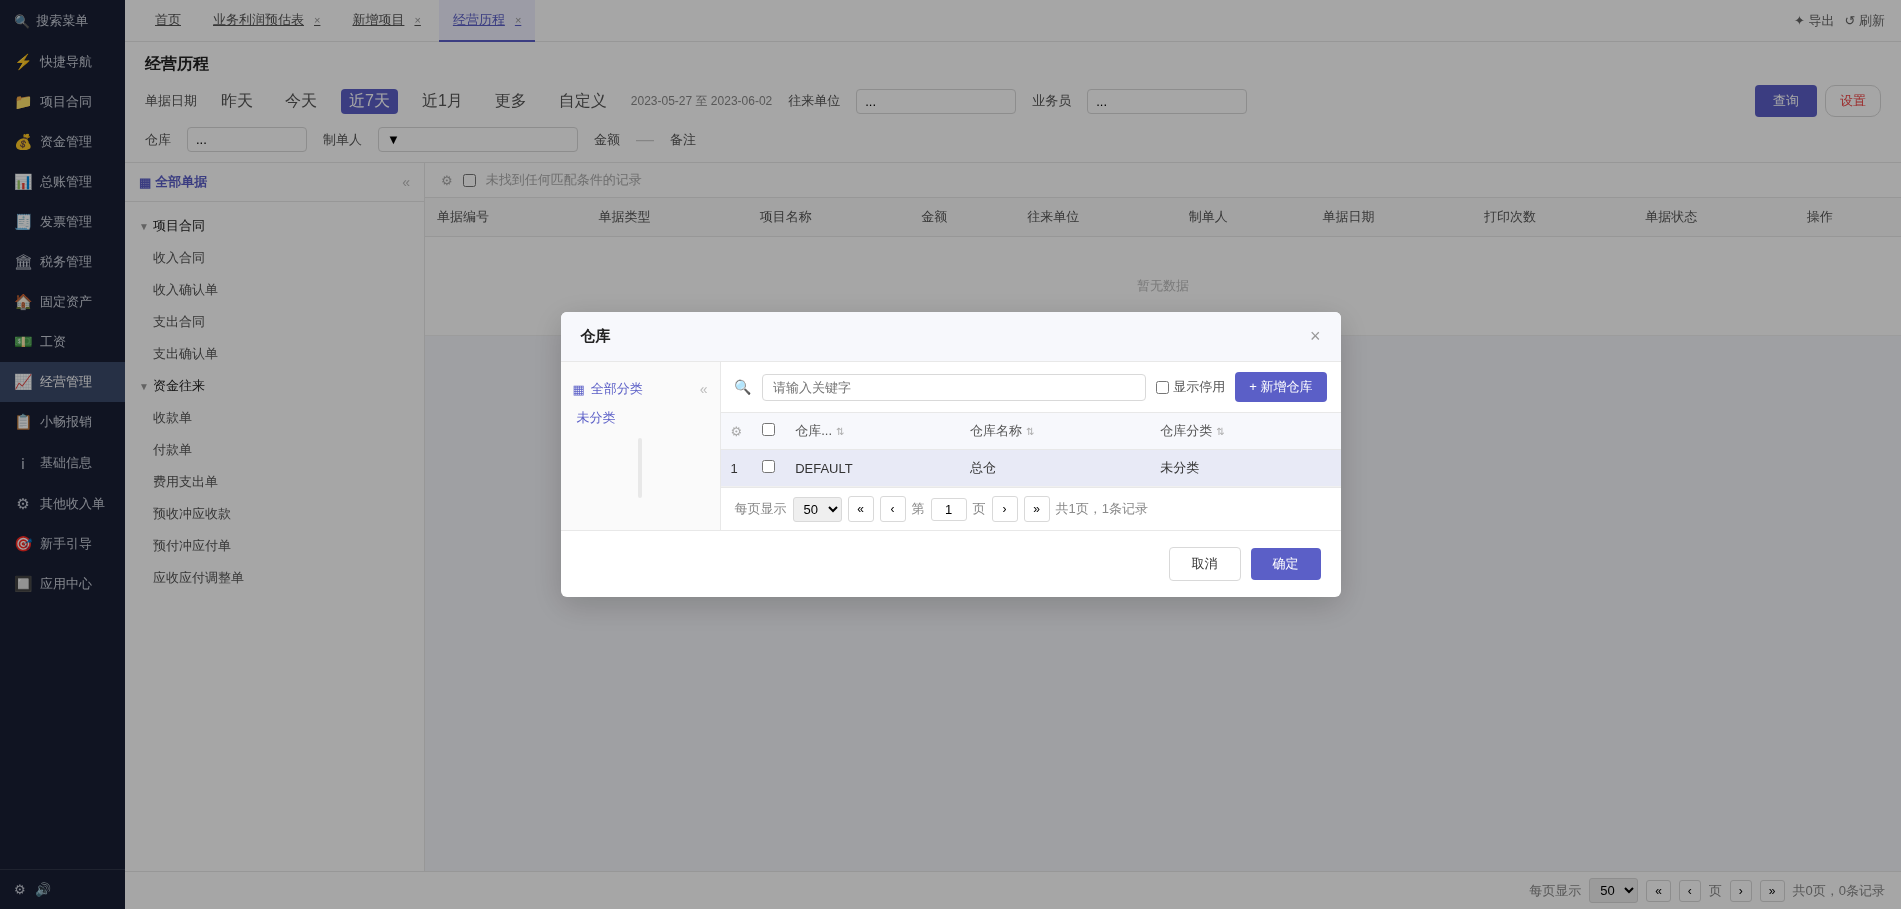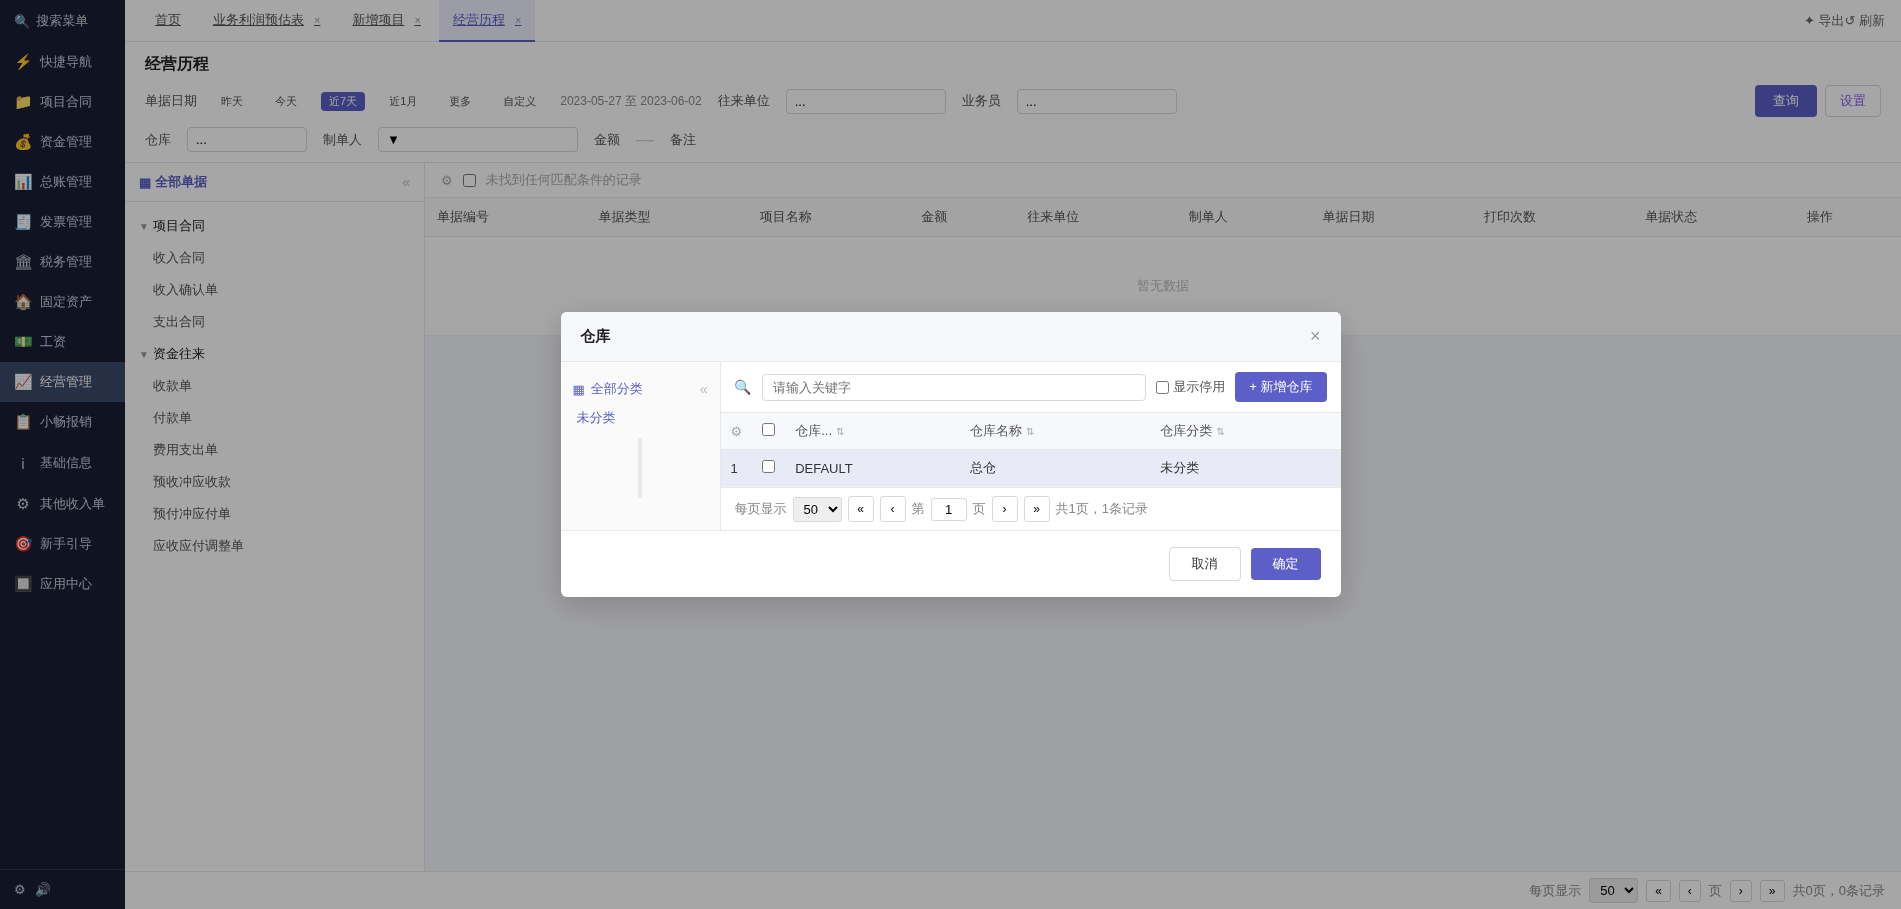--- a/index.html
+++ b/index.html
@@ -36,47 +36,47 @@
       border-bottom: 1px solid #e8e8e8; height: 42px; gap: 4px;
     }
     .tab {
       padding: 0 14px; height: 42px; display: flex; align-items: center; gap: 6px;
       font-size: 13px; color: #555; cursor: pointer; border-bottom: 2px solid transparent;
       white-space: nowrap;
       text-decoration: underline;
     }
     .tab.active { color: #5b5fc7; border-bottom: 2px solid #5b5fc7; background: #f0f0ff; }
     .tab-close { font-size: 11px; color: #999; margin-left: 4px; cursor: pointer; }
-    .tabs-right { margin-left: auto; display: flex; font-size: 13px; color: #666; cursor: pointer; }
+    .tabs-right { margin-left: auto; display: flex; gap: 10px; font-size: 13px; color: #666; cursor: pointer; }
 
     
     .page-header {
       background: #fff; padding: 12px 20px 0 20px; border-bottom: 1px solid #e8e8e8;
     }
     .page-title { font-size: 16px; font-weight: 600; color: #222; margin-bottom: 10px; }
     .filter-row { display: flex; align-items: center; gap: 16px; padding-bottom: 10px; flex-wrap: wrap; }
     .filter-label { color: #555; font-size: 13px; white-space: nowrap; }
     .date-btn {
-      padding: 2px 8px; border-radius: 4px; font-size: 11px; cursor: pointer; border: none;
+      padding: 2px 8px; border-radius: 4px; font-size: 16px; cursor: pointer; border: none;
     }
     .date-btn.normal { background: none; color: #555; }
     .date-btn.active { background: #5b5fc7; color: #fff; }
     .date-range { font-size: 12px; color: #888; }
     .filter-select {
       border: 1px solid #d9d9d9; border-radius: 4px; padding: 4px 8px;
       font-size: 13px; min-width: 160px; cursor: pointer; background: #fff;
       display: flex; align-items: center; justify-content: space-between; gap: 4px;
     }
     .page-header-actions { display: flex; gap: 8px; margin-left: auto; padding-bottom: 10px; }
     .btn-query {
       background: #5b5fc7; color: #fff; border: none; border-radius: 4px;
       padding: 6px 18px; cursor: pointer; font-size: 13px; margin-left: 36px;
     }
     .btn-setting {
-      background: #fff; color: #8b5cf6; border: 1px solid #d9d9d9; border-radius: 4px;
+      background: #fff; color: #ef4444; border: 1px solid #d9d9d9; border-radius: 10px;
       padding: 6px 14px; cursor: pointer; font-size: 13px;
     }
 
     
     .content-area {
       flex: 1; padding: 0; overflow: hidden; position: relative; background: #f5f6fa;
     }
 
     
     .left-panel {
@@ -363,20 +363,23 @@
           <span>项目合同</span>
         </div>
         <div class="tree-item child">
           <span>收入合同</span>
         </div>
         <div class="tree-item child">
           <span>收入确认单</span>
         </div>
         <div class="tree-item child">
           <span>支出合同</span>
+        </div>
+        <div class="tree-item child">
+          <span>支出确认单</span>
         </div>
         <div class="tree-item parent">
           <span class="tree-arrow">▼</span>
           <span>资金往来</span>
         </div>
         <div class="tree-item child">
           <span>收款单</span>
         </div>
         <div class="tree-item child">
           <span>付款单</span>

